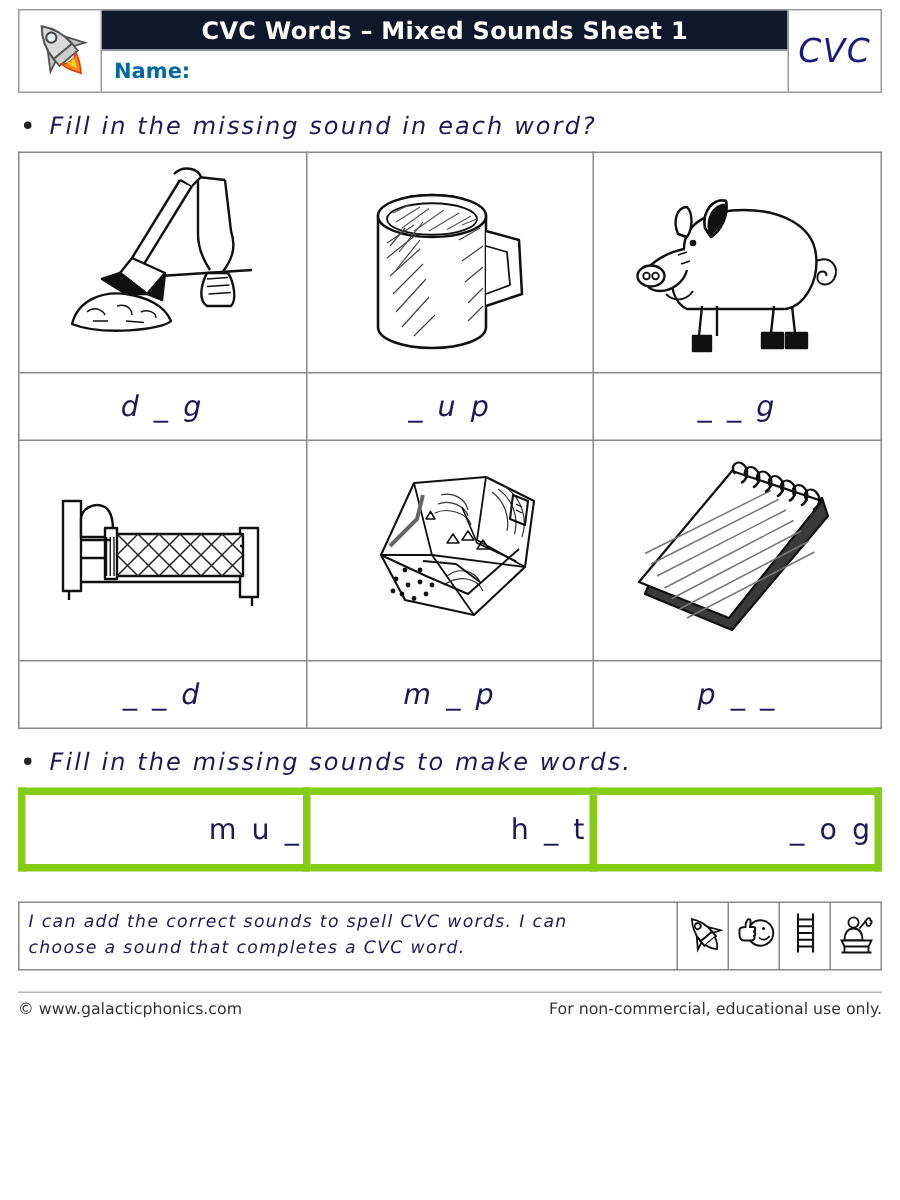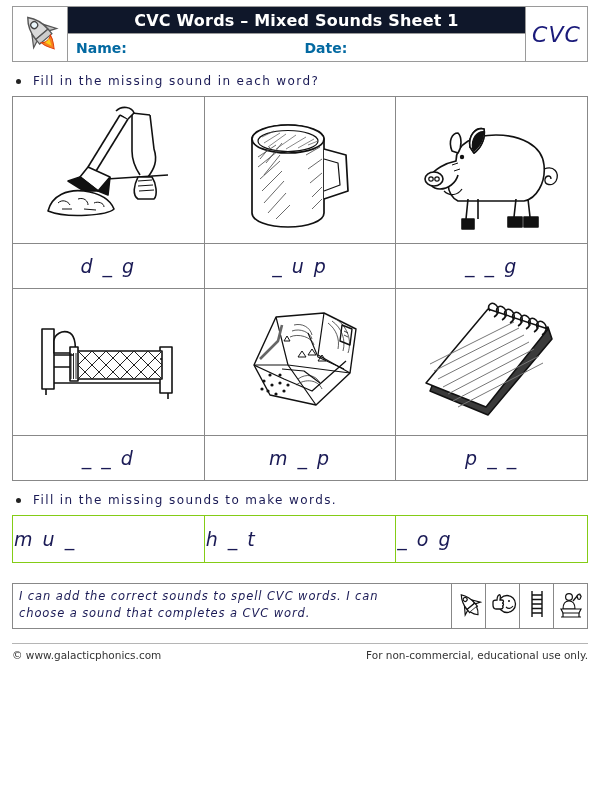--- a/index.html
+++ b/index.html
@@ -85,21 +85,22 @@
     font-size: 22px;
     color: #1a1a7a;
     letter-spacing: 1px;
   }
 
   
   .instruction {
     display: flex;
     align-items: center;
     font-family: "DejaVu Sans", sans-serif;
-    font-size: 12px;
+    font-style: italic;
+    font-size: 16px;
     color: #1a1a55;
     letter-spacing: 1.4px;
     margin: 12px 0 8px 4px;
   }
   .bullet {
     width: 5px;
     height: 5px;
     border-radius: 50%;
     background: #222;
     margin-right: 12px;
@@ -133,26 +134,25 @@
 
   
   .word-table {
     border: 1px solid #888;
     border-collapse: collapse;
     width: 100%;
     table-layout: fixed;
     box-sizing: border-box;
   }
   .word-table td {
-    border: 1px solid #84cc16;
+    border: 5px solid #84cc16;
     height: 44px;
-    text-align: left;
+    text-align: right;
     vertical-align: middle;
     font-family: "DejaVu Sans", sans-serif;
-    font-style: italic;
     font-size: 19px;
     color: #1a1a55;
     letter-spacing: 2px;
   }
 
   
   .objective {
     display: flex;
     border: 1px solid #888;
     margin-top: 20px;
@@ -220,21 +220,20 @@
             <path d="M17 32 C18 36 19 37 20 40 C21 37 22 36 23 32 C21.5 34 18.5 34 17 32 Z" fill="#fdd017"></path>
           </g>
         </svg>
       </span>
     </div>
 
     <div class="header-center">
       <div class="title-bar">CVC Words – Mixed Sounds Sheet 1</div>
       <div class="namedate-bar">
         <span class="nd-name">Name:</span>
-        <span class="nd-date">Date:</span>
       </div>
     </div>
 
     <div class="header-right">
       <span class="cvc-tag">CVC</span>
     </div>
   </div>
 
   <div class="instruction">
     <span class="bullet"></span>

